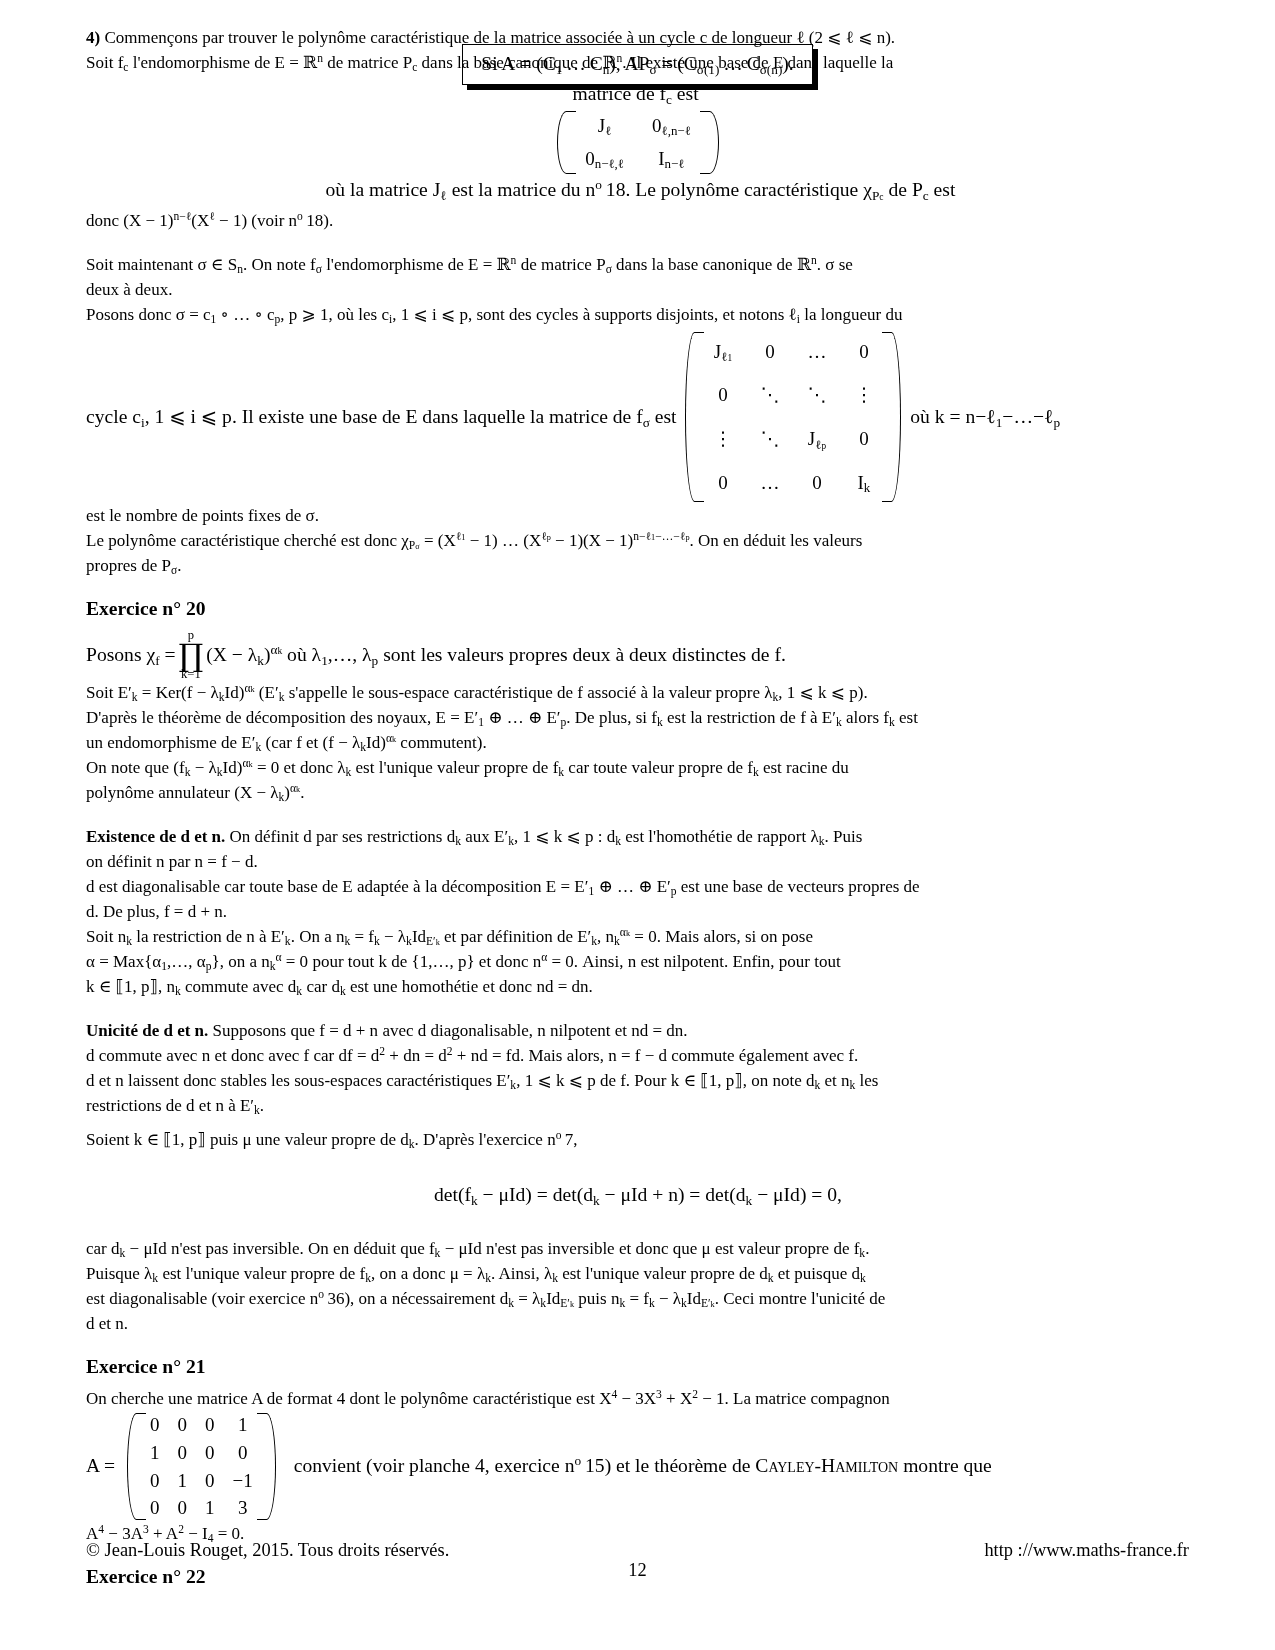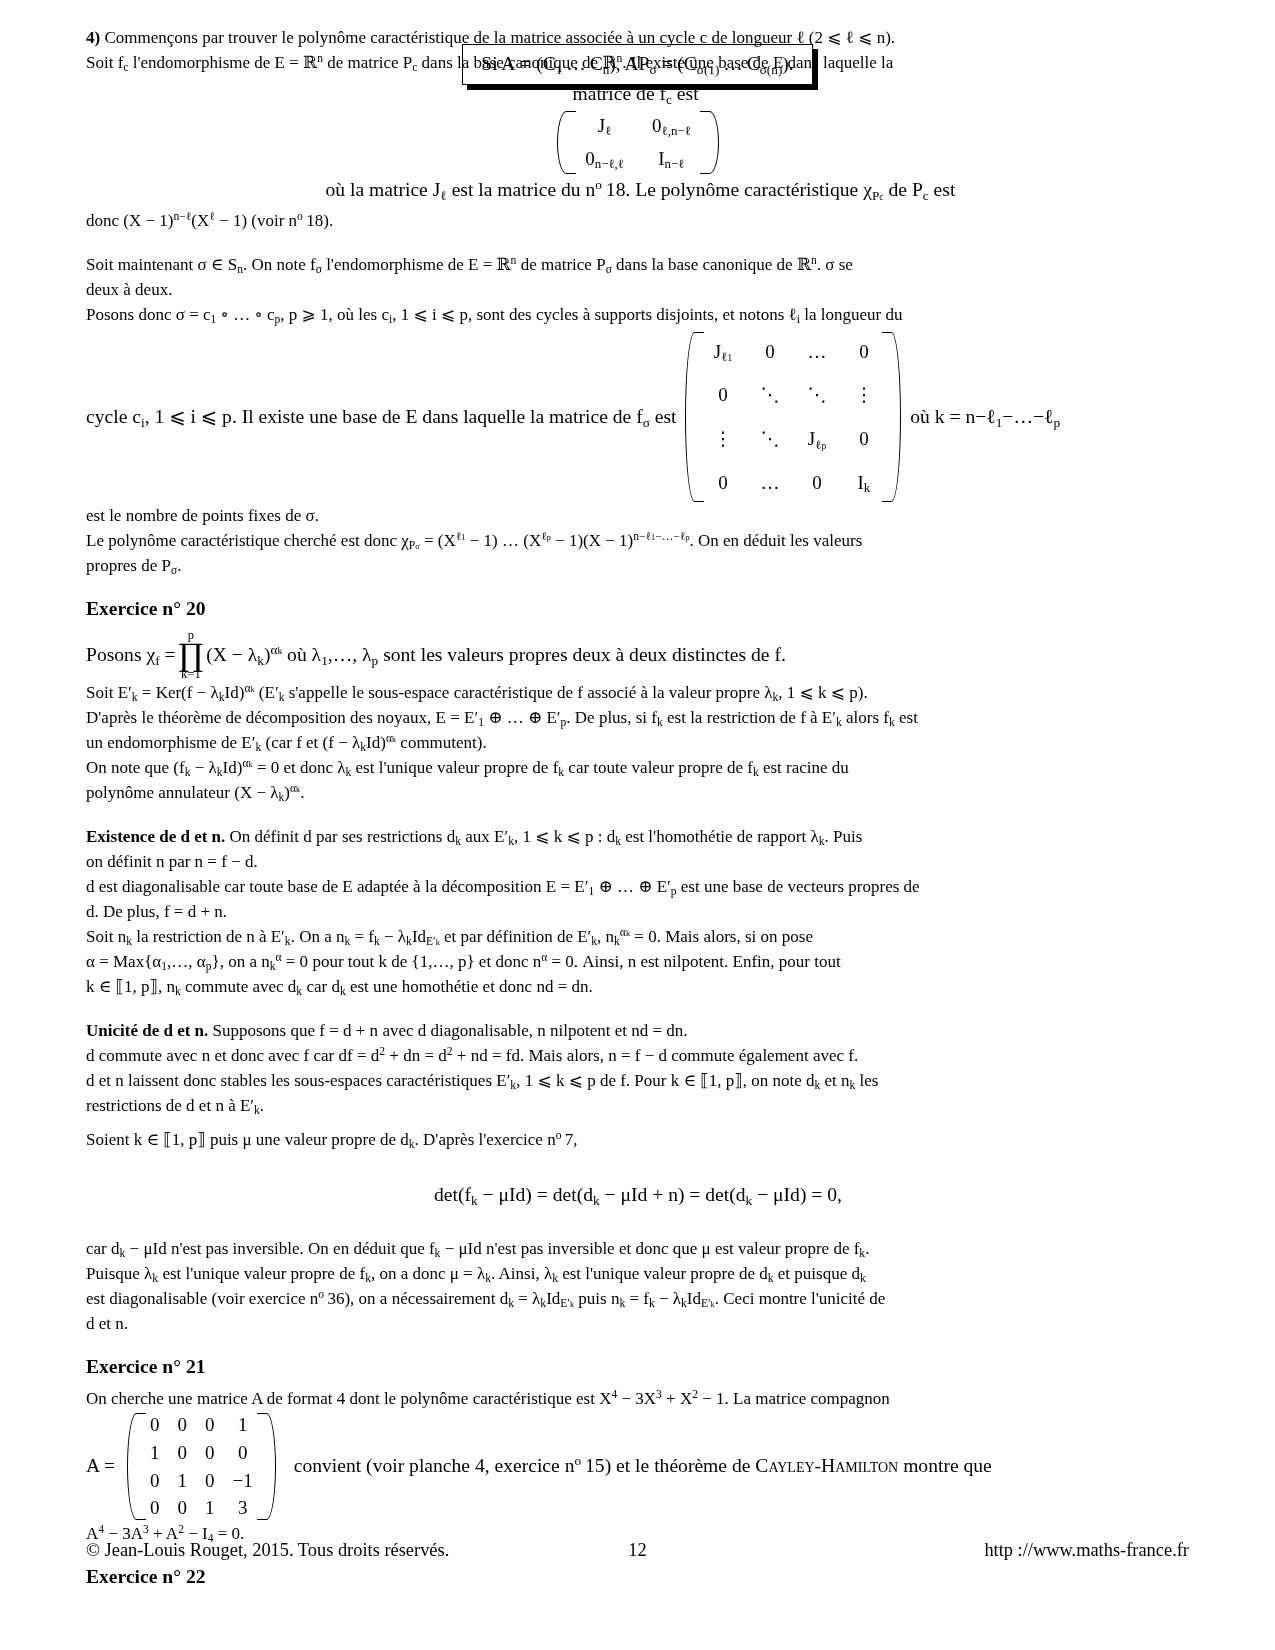--- a/index.html
+++ b/index.html
@@ -154,21 +154,21 @@
   .footer {
     position: absolute;
     left: 86px;
     right: 86px;
     top: 1540px;
     display: flex;
     justify-content: space-between;
     align-items: baseline;
     font-size: 18.4px;
   }
-  .footer .mid { position: absolute; left: 50%; transform: translateX(-50%); }
+  .footer .mid { position: absolute; left: 50%; transform: translateX(-50%); margin-top: 20px; }
 </style>
 </head>
 <body>
 
 <div class="page">
 
   <div class="boxed-wrap">
     <div class="boxed">
       Si A&nbsp;=&nbsp;(C<sub>1</sub> … C<sub>n</sub>), AP<sub>σ</sub>&nbsp;=&nbsp;(C<sub>σ(1)</sub> … C<sub>σ(n)</sub>).
     </div>

